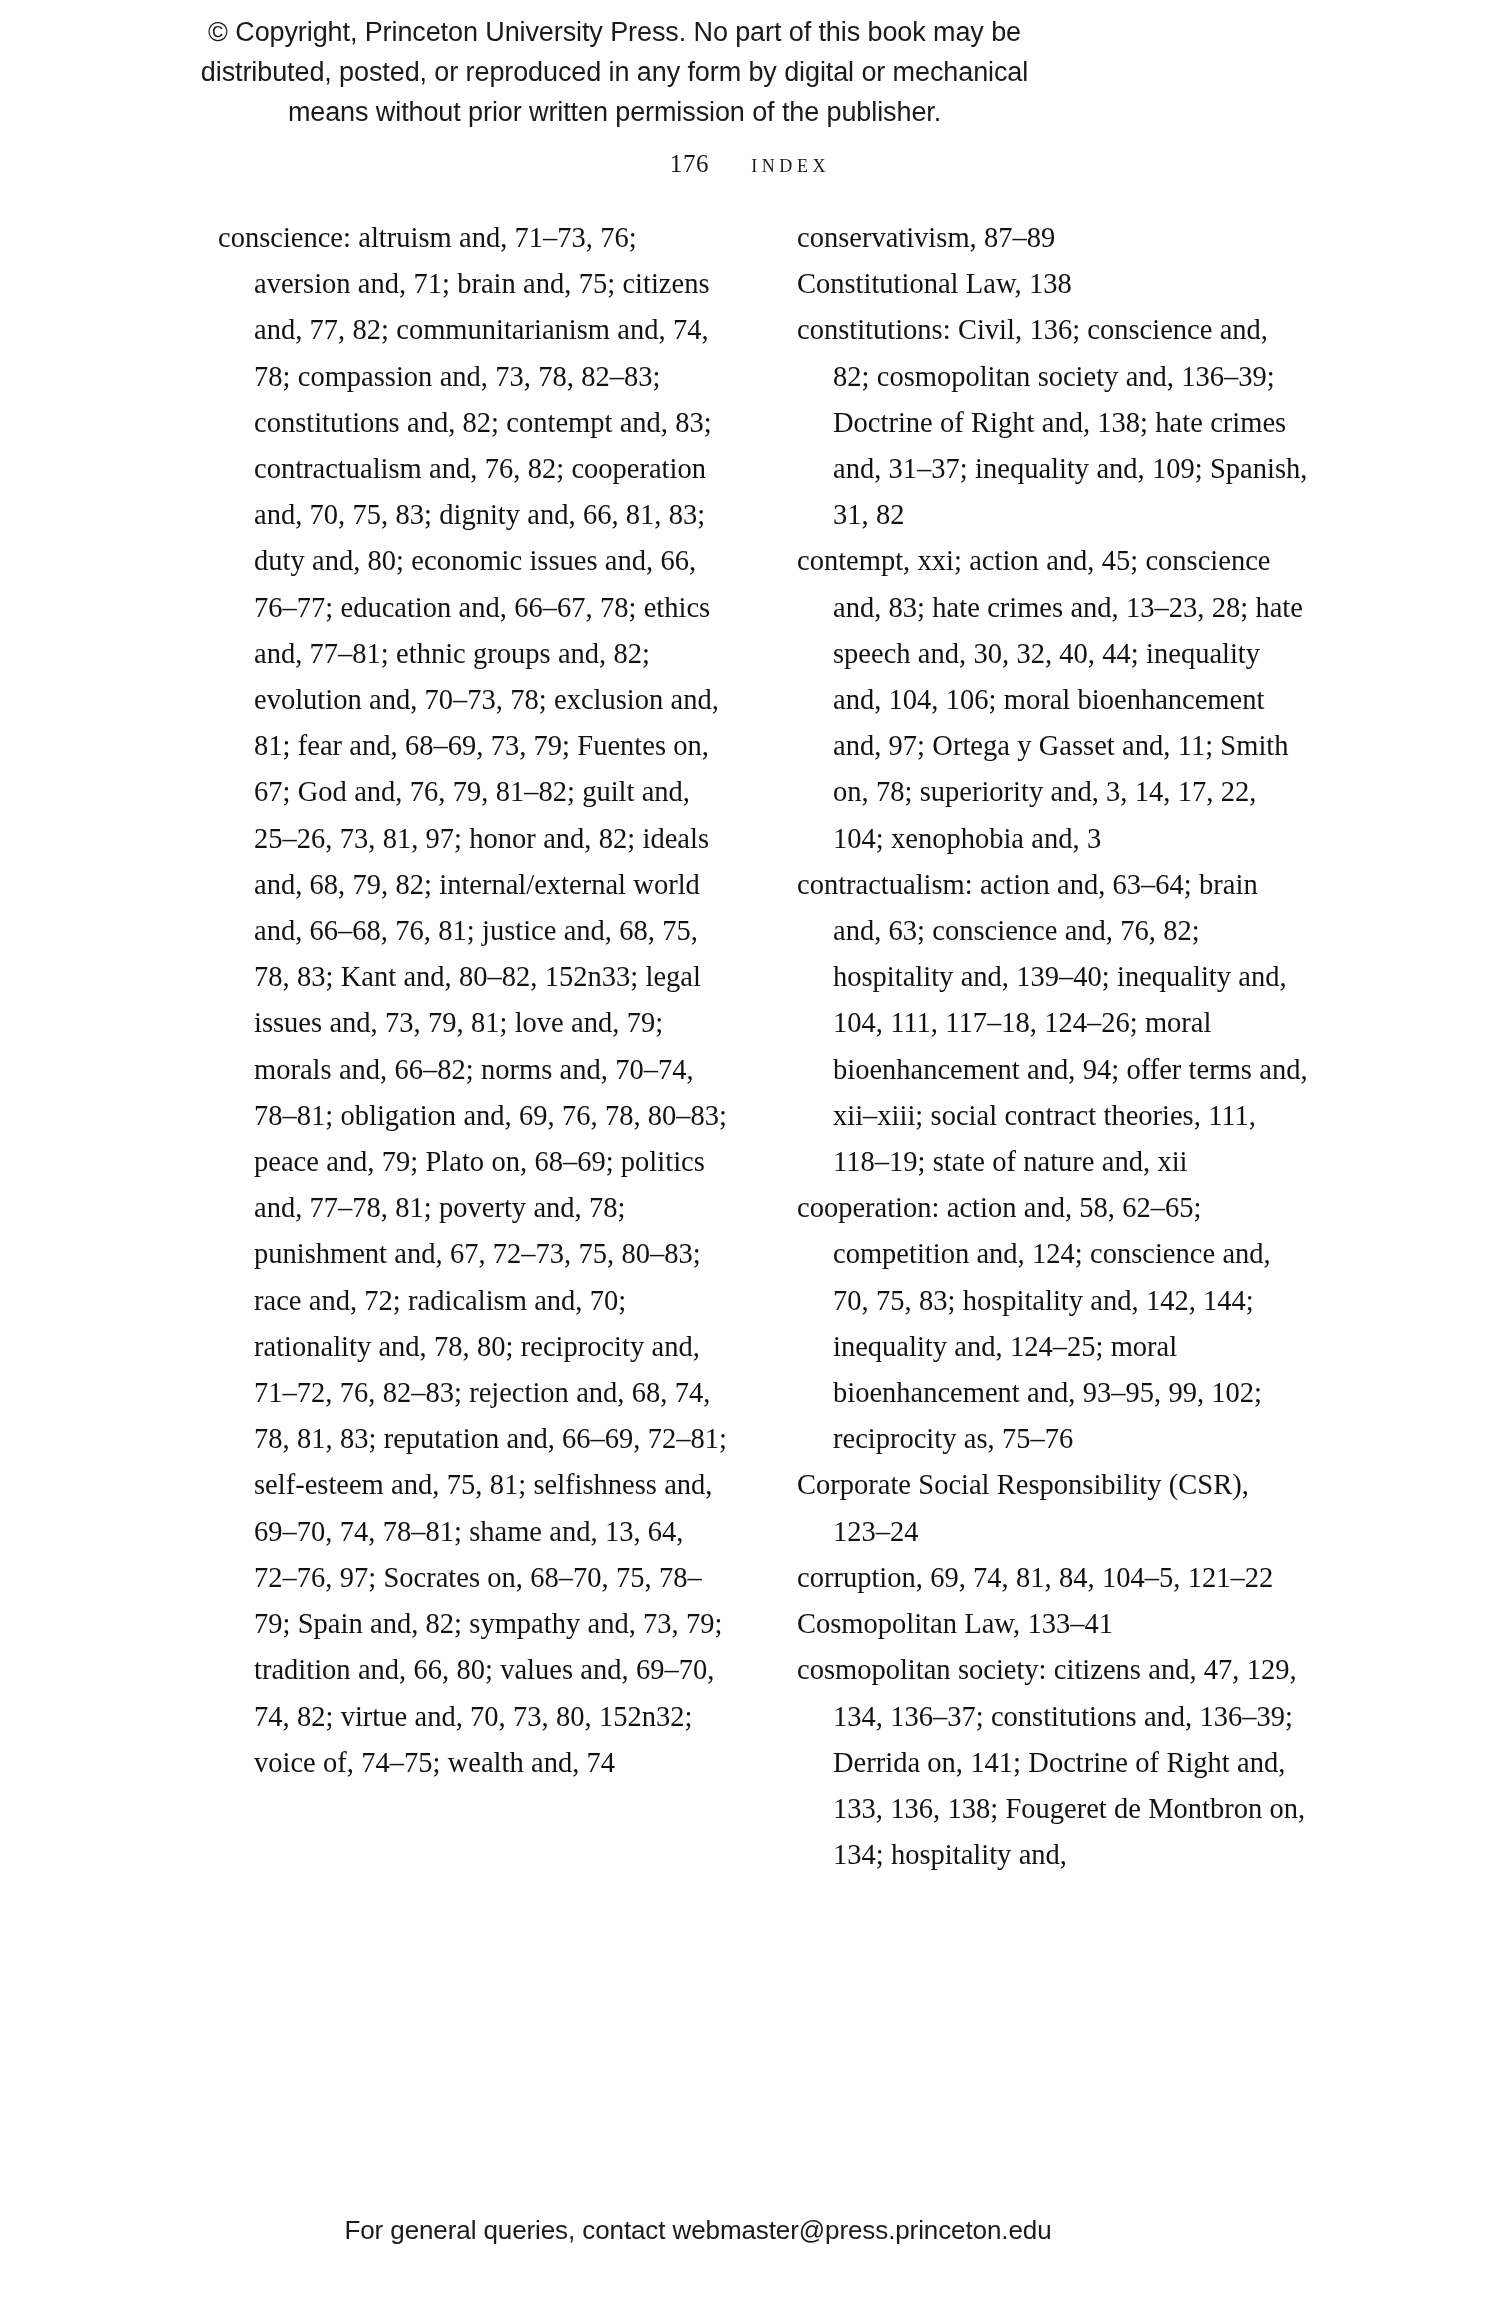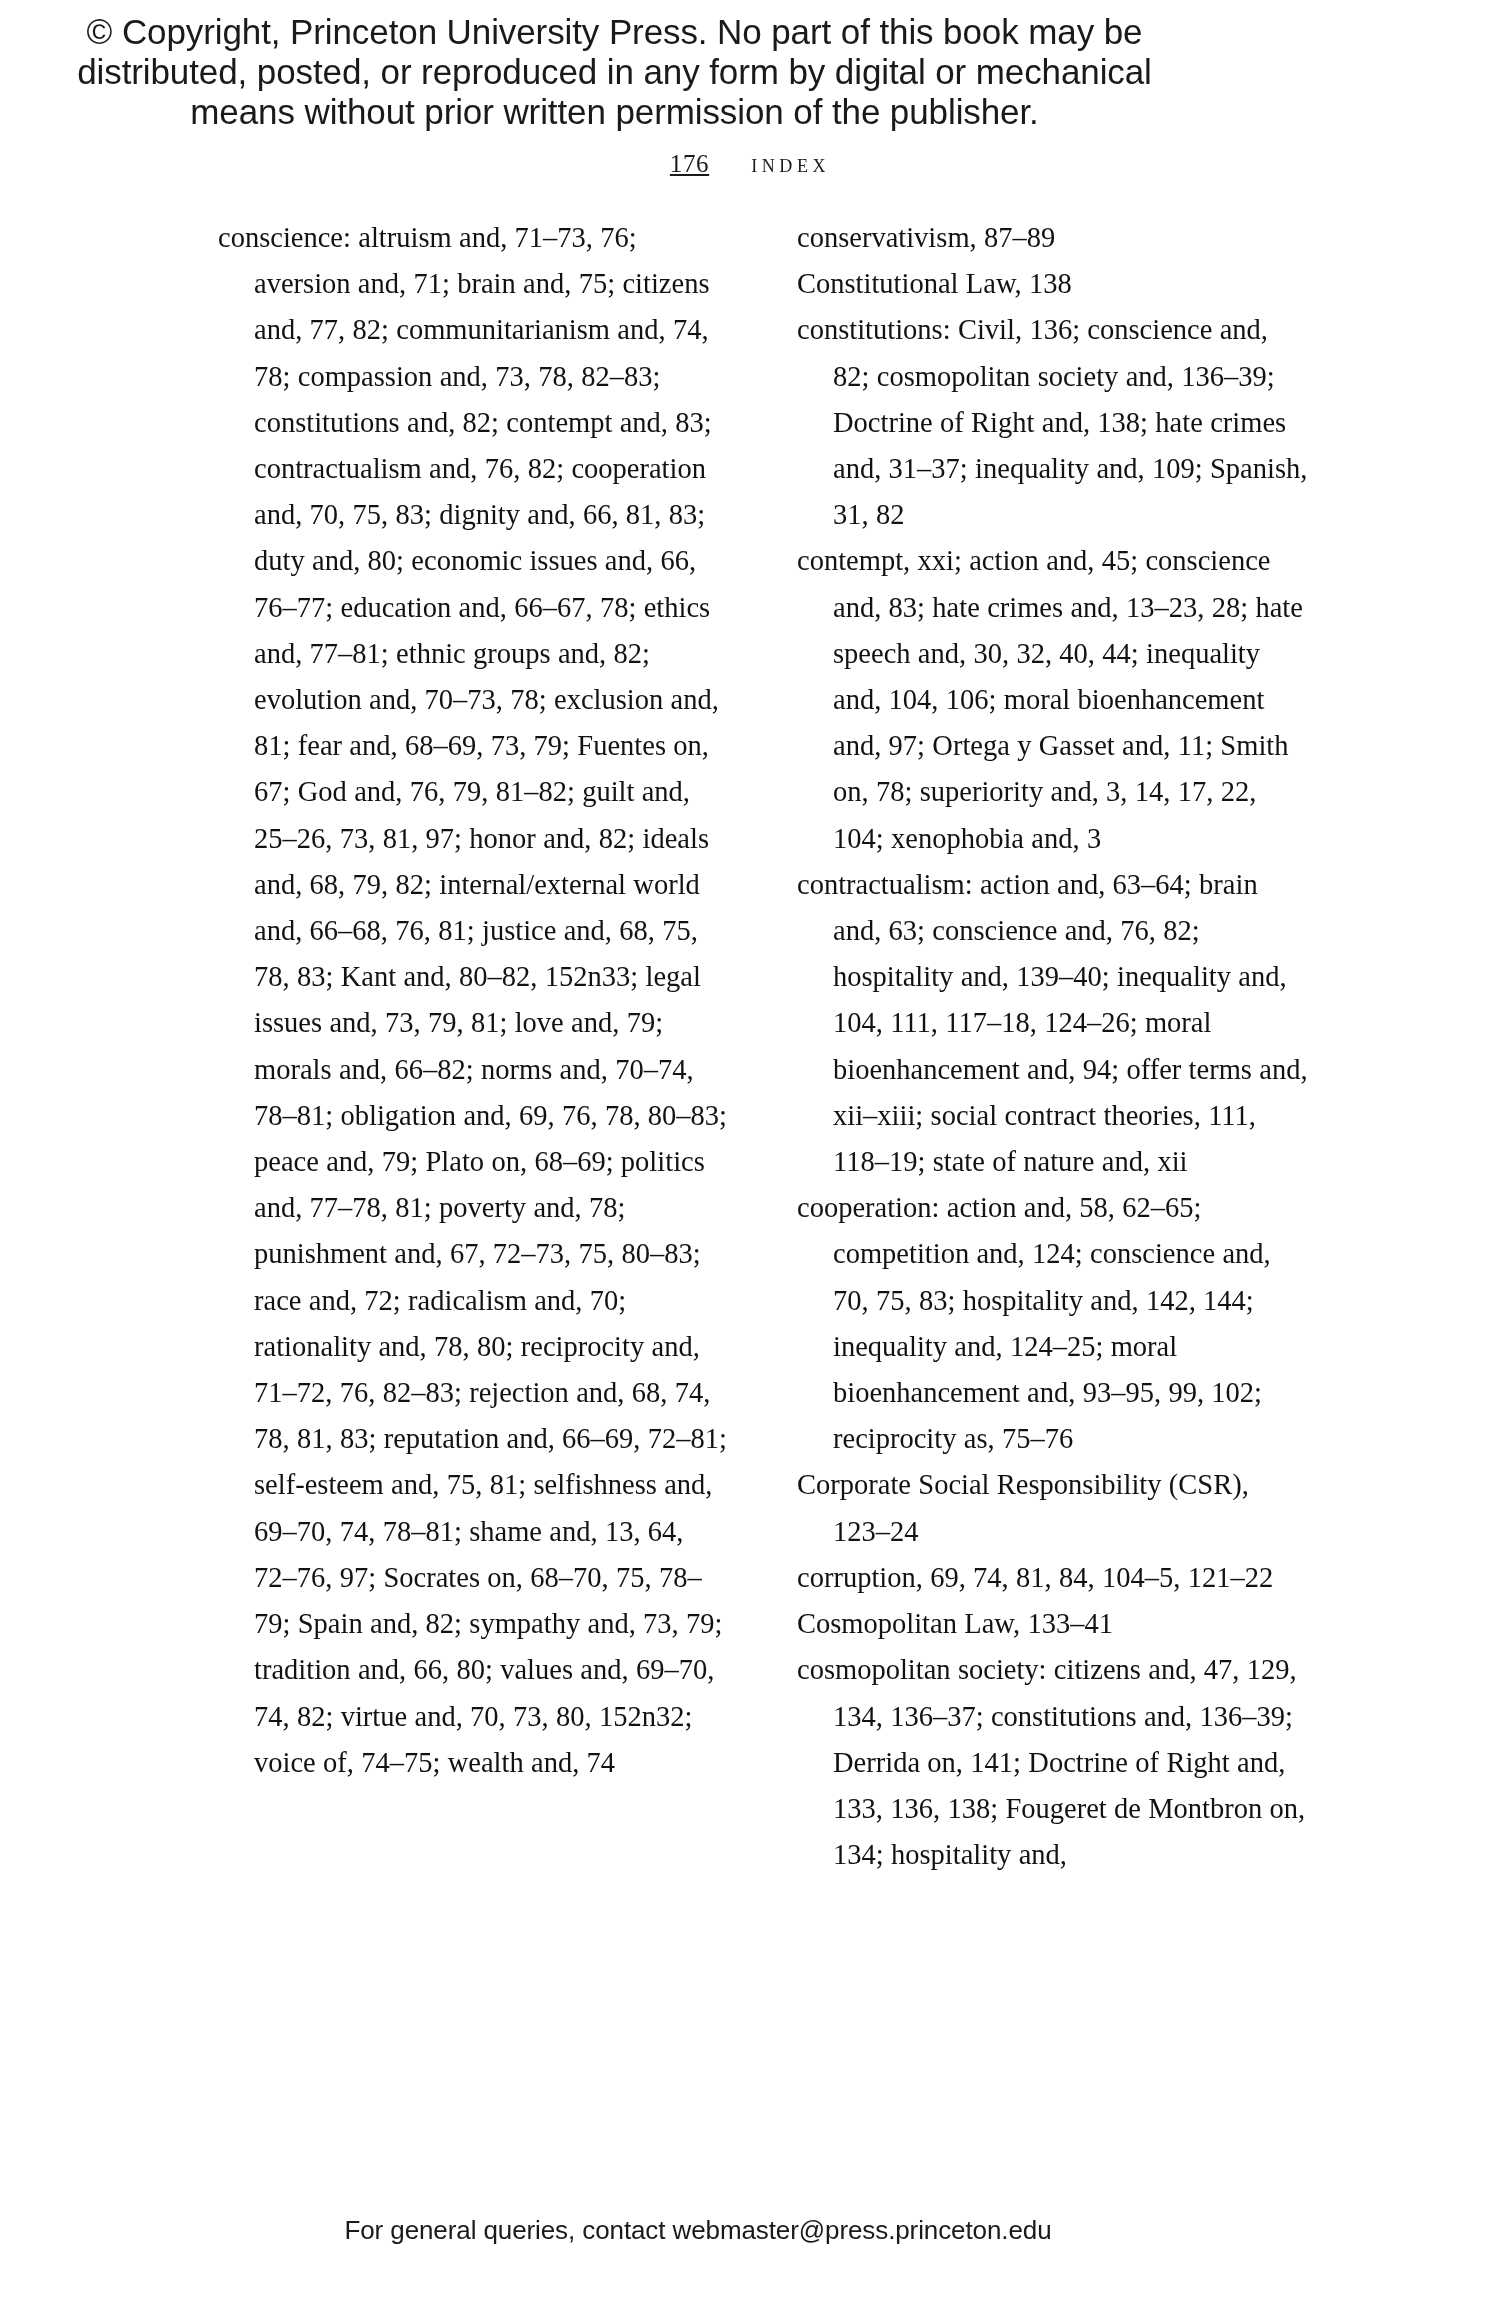--- a/index.html
+++ b/index.html
@@ -23,21 +23,21 @@
   }
 
   
   .copyright-band {
     position: absolute;
     top: 12px;
     left: 0;
     width: 1229px;
     text-align: center;
     font-family: "Liberation Sans", "DejaVu Sans", sans-serif;
-    font-size: 35px;
+    font-size: 27px;
     line-height: 40px;
     color: #1a1a1a;
     letter-spacing: -0.1px;
   }
   .copyright-band .cline {
     display: block;
     white-space: nowrap;
   }
 
   
@@ -46,21 +46,20 @@
     top: 150px;
     left: 0;
     width: 1500px;
     text-align: center;
     font-size: 25px;
     color: #1a1a1a;
   }
   .running-head .folio {
     font-size: 25px;
     letter-spacing: 0.6px;
-    text-decoration: underline;
   }
   .running-head .head-label {
     margin-left: 42px;
     font-size: 18px;
     letter-spacing: 4.6px;
   }
 
   
   .index-body {
     position: absolute;

